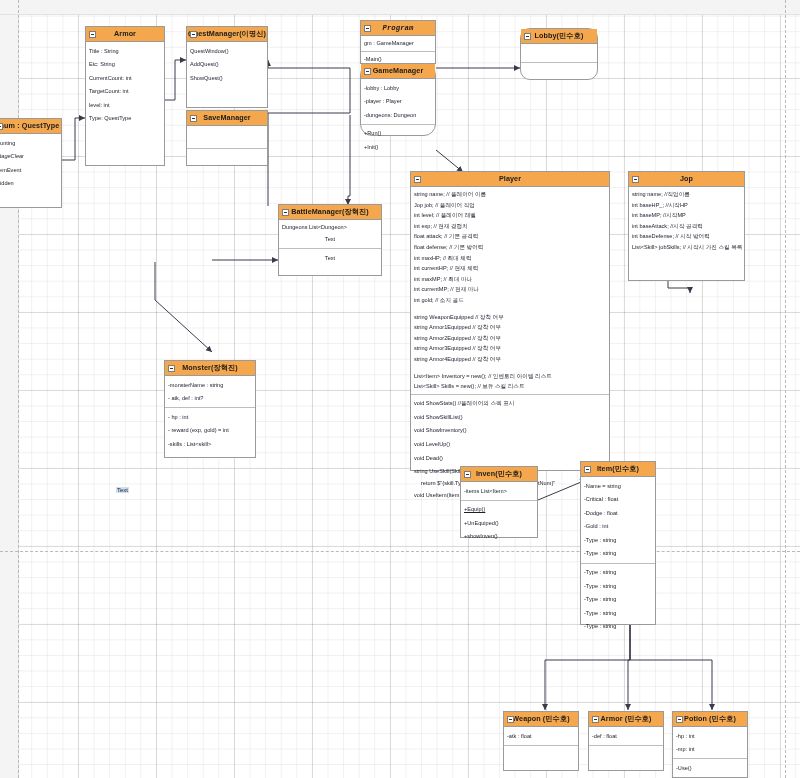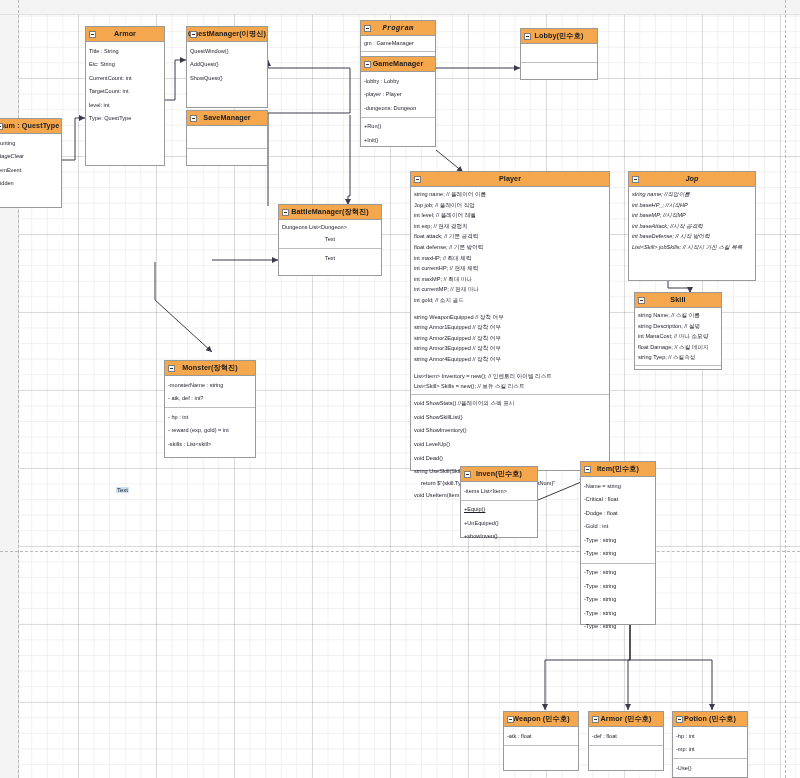--- a/index.html
+++ b/index.html
@@ -159,37 +159,37 @@
       <span>Program</span>
     </div>
     <div class="sec">
       <div class="row">gm : GameManager</div>
     </div>
     <div class="sec nb">
       <div class="row">-Main()</div>
     </div>
   </div>
 
-  <div class="cls" style="left:360px;top:56px;width:76px;height:91px;">
+  <div class="cls" style="left:360px;top:63px;width:76px;height:73px;border-radius:12px;">
     <div class="hdr">
       <span class="minus"></span>
       <span>GameManager</span>
     </div>
     <div class="sec">
       <div class="row pad">-lobby : Lobby</div>
       <div class="row pad">-player : Player</div>
       <div class="row pad">-dungeons: Dungeon</div>
     </div>
     <div class="sec nb">
       <div class="row pad">+Run()</div>
       <div class="row pad">+Init()</div>
     </div>
   </div>
 
-  <div class="cls" style="left:520px;top:28px;width:78px;height:52px;">
+  <div class="cls" style="left:520px;top:28px;width:78px;height:52px;border-radius:10px;">
     <div class="hdr">
       <span class="minus"></span>
       <span>Lobby(민수호)</span>
     </div>
     <div class="sec" style="height:14px"></div>
     <div class="sec nb fill"></div>
   </div>
 
 
   <div class="cls" style="left:278px;top:204px;width:104px;height:72px;">
@@ -254,49 +254,35 @@
       <div class="row pad">void ShowSkillList()</div>
       <div class="row pad">void ShowInventory()</div>
       <div class="row pad">void LevelUp()</div>
       <div class="row pad">void Dead()</div>
       <div class="row pad">string UseSkill(Skill skill)</div>
       <div class="row indent">return $"{skill.Type}+{skill.Damage}+{skill.TargetNum}"</div>
       <div class="row pad">void UseItem(Item item) //아이템 사용</div>
     </div>
   </div>
 
-  <div class="cls" style="left:628px;top:171px;width:128px;height:110px;font-style:italic;">
+  <div class="cls" style="left:628px;top:171px;width:117px;height:110px;">
     <div class="hdr">
       <span class="minus"></span>
       <span>Jop</span>
     </div>
     <div class="sec nb">
       <div class="row">string name; //직업이름</div>
       <div class="row">int baseHP_; //시작HP</div>
       <div class="row">int baseMP; //시작MP</div>
       <div class="row">int baseAttack; //시작 공격력</div>
       <div class="row">int baseDefense; // 시작 방어력</div>
       <div class="row">List&lt;Skill&gt; jobSkills; // 시작시 가진 스킬 목록</div>
     </div>
   </div>
 
-  <div class="cls" style="left:634px;top:292px;width:88px;height:78px;">
-    <div class="hdr">
-      <span class="minus"></span>
-      <span>Skill</span>
-    </div>
-    <div class="sec">
-      <div class="row">string Name; // 스킬 이름</div>
-      <div class="row">string Description; // 설명</div>
-      <div class="row">int ManaCost; // 마나 소모량</div>
-      <div class="row">float Damage; // 스킬 데미지</div>
-      <div class="row">string Tyep; // 스킬속성</div>
-    </div>
-    <div class="sec nb fill"></div>
-  </div>
 
   <div class="cls" style="left:460px;top:466px;width:78px;height:72px;">
     <div class="hdr">
       <span class="minus"></span>
       <span>Inven(민수호)</span>
     </div>
     <div class="sec">
       <div class="row pad">-items List&lt;Item&gt;</div>
     </div>
     <div class="sec nb">

